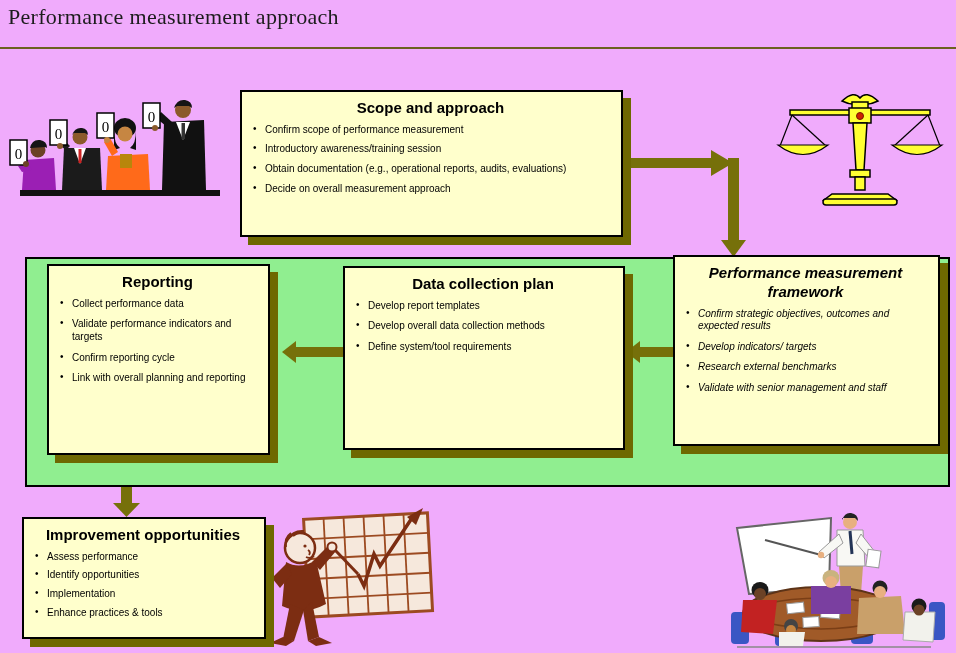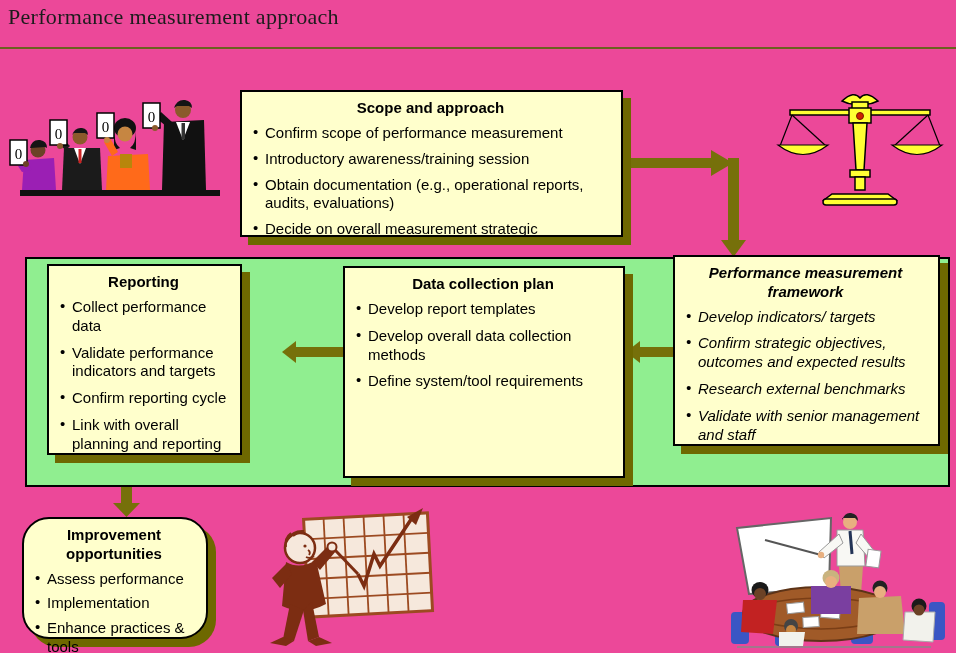--- a/index.html
+++ b/index.html
@@ -1,41 +1,41 @@
 <!DOCTYPE html>
 <html><head>
 <meta charset="utf-8">
 <style>
   html,body{margin:0;padding:0;background:#fff;}
-  #page{position:relative;width:956px;height:653px;background:#ec4899;overflow:hidden;
+  #page{position:relative;width:956px;height:653px;background:#f0abfc;overflow:hidden;
         font-family:"Liberation Sans","DejaVu Sans",sans-serif;color:#000;}
 
   .slide-title{position:absolute;left:8px;top:4px;
         font-family:"Liberation Serif","DejaVu Serif",serif;
         font-size:22px;color:#1c1c1c;letter-spacing:.3px;}
   .title-rule{position:absolute;left:0;top:47px;width:956px;height:0;
         border-top:2px solid #6b611f;}
 
   .green-panel{position:absolute;left:25px;top:257px;width:925px;height:230px;
         background:#90EE90;border:2px solid #000;box-sizing:border-box;}
 
   .flow-box{position:absolute;background:#FFFFCC;border:2px solid #000;
         box-shadow:8px 8px 0 0 #6e6800;box-sizing:border-box;
         padding:5px 10px 4px 8px;z-index:3;}
   .box-title{font-weight:bold;font-size:15px;text-align:center;margin:2px 0 6px 0;line-height:1.25;}
-  ul.bullets{list-style:none;margin:0;padding:0;font-size:15px;line-height:1.26;}
+  ul.bullets{list-style:none;margin:0;padding:0;font-size:10px;line-height:1.26;}
   ul.bullets li{position:relative;padding-left:15px;margin-bottom:8px;}
   ul.bullets li::before{content:"\2022";position:absolute;left:3px;top:-1px;}
 
   #scope-box{left:240px;top:90px;width:383px;height:147px;}
   #scope-box li{margin-bottom:7px;}
-  #reporting-box{left:47px;top:264px;width:195px;height:191px;}
-  #datacollection-box{left:343px;top:266px;width:282px;height:212px;}
+  #reporting-box{left:47px;top:264px;width:223px;height:191px;}
+  #datacollection-box{left:343px;top:266px;width:282px;height:184px;}
   #framework-box{left:673px;top:255px;width:267px;height:191px;font-style:italic;}
-  #improvement-box{left:22px;top:517px;width:186px;height:122px;border-radius:27px;}
+  #improvement-box{left:22px;top:517px;width:244px;height:122px;}
   #improvement-box li{margin-bottom:6px;}
 
   .arrows{position:absolute;left:0;top:0;width:956px;height:653px;z-index:2;pointer-events:none;}
   .arrows .olive{fill:#76700a;}
 
   .clip{position:absolute;z-index:1;}
   #judges-clip{left:8px;top:92px;}
   #scales-clip{left:768px;top:88px;}
   #chartman-clip{left:260px;top:506px;}
   #meeting-clip{left:703px;top:500px;}
@@ -72,21 +72,21 @@
       <polygon class="olive" points="113,503 140,503 126.5,517"></polygon>
     </g>
   </svg>
 
   <div class="flow-box" id="scope-box">
     <div class="box-title">Scope and approach</div>
     <ul class="bullets">
       <li>Confirm scope of performance measurement</li>
       <li>Introductory awareness/training session</li>
       <li>Obtain documentation (e.g., operational reports, audits, evaluations)</li>
-      <li>Decide on overall measurement strategic</li>
+      <li>Decide on overall measurement approach</li>
     </ul>
   </div>
 
   <div class="flow-box" id="reporting-box">
     <div class="box-title">Reporting</div>
     <ul class="bullets">
       <li>Collect performance data</li>
       <li>Validate performance indicators and targets</li>
       <li>Confirm reporting cycle</li>
       <li>Link with overall planning and reporting</li>
@@ -98,31 +98,32 @@
     <ul class="bullets">
       <li>Develop report templates</li>
       <li>Develop overall data collection methods</li>
       <li>Define system/tool requirements</li>
     </ul>
   </div>
 
   <div class="flow-box" id="framework-box">
     <div class="box-title">Performance measurement framework</div>
     <ul class="bullets">
+      <li>Confirm strategic objectives, outcomes and expected results</li>
       <li>Develop indicators/ targets</li>
-      <li>Confirm strategic objectives, outcomes and expected results</li>
       <li>Research external benchmarks</li>
       <li>Validate with senior management and staff</li>
     </ul>
   </div>
 
   <div class="flow-box" id="improvement-box">
     <div class="box-title">Improvement opportunities</div>
     <ul class="bullets">
       <li>Assess performance</li>
+      <li>Identify opportunities</li>
       <li>Implementation</li>
       <li>Enhance practices &amp; tools</li>
     </ul>
   </div>
 
   <svg class="clip" id="judges-clip" width="222" height="118" viewBox="0 0 222 118">
     <g>
       <rect x="12" y="98" width="200" height="6" fill="#111"></rect>
     </g>
 

